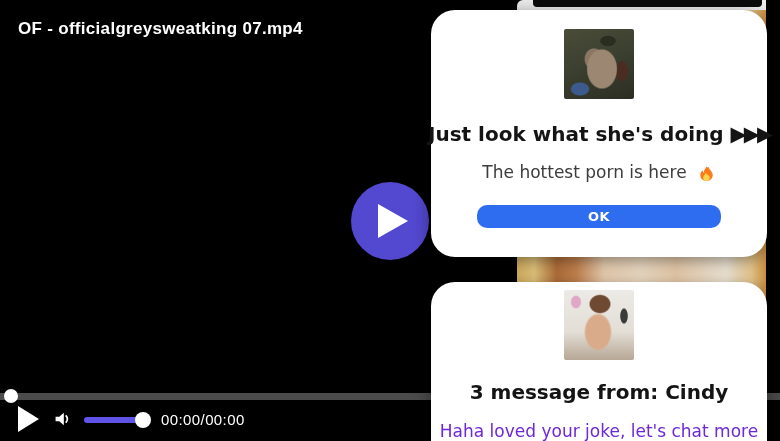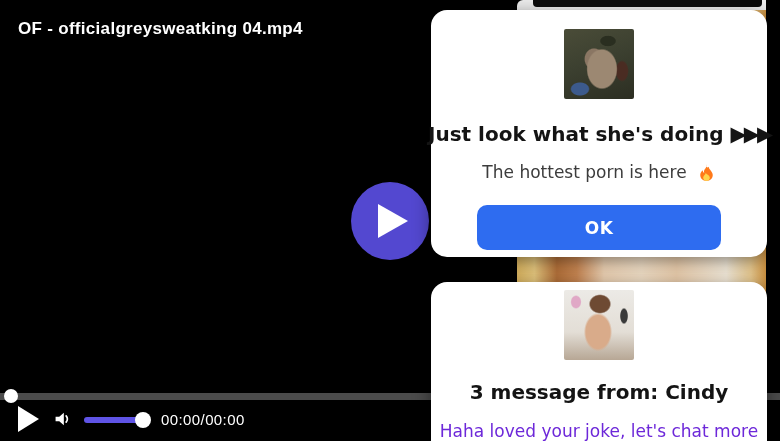--- a/index.html
+++ b/index.html
@@ -86,21 +86,21 @@
     position: absolute; left: 0; top: 10px; width: 100%; height: 431px;
     background: linear-gradient(90deg,
       #d9b35f 0%, #e6c87f 7%, #b4713a 16%, #c98753 24%,
       #edd2b4 35%, #f2e0c8 50%, #eccfae 64%, #f5ecdc 84%,
       #e8c98f 94%, #c98f3f 100%);
   }
 
   
   .popup {
     position: absolute; left: 431px; width: 336px;
-    background: #fff; border-radius: 16px;
+    background: #fff; border-radius: 24px;
     box-shadow: 0 4px 18px rgba(0,0,0,0.45);
     display: flex; flex-direction: column; align-items: center;
     z-index: 2;
   }
   .popup-offer { top: 10px; height: 247px; }
   .popup-message { top: 282px; height: 210px; cursor: pointer; }
 
   .thumb {
     width: 70px; height: 70px; border-radius: 2px; cursor: pointer;
   }
@@ -133,41 +133,41 @@
     font-size: 21px; letter-spacing: -3px; margin-left: 7px;
     font-family: "DejaVu Sans", sans-serif;
   }
   .popup-subtitle {
     margin-top: 15px; line-height: 22px;
     color: #3c3c3c; font-size: 17px;
     display: flex; align-items: center; gap: 10px; white-space: nowrap;
   }
   .ok-button {
     margin-top: 22px;
-    width: 244px; height: 45px; border: none; border-radius: 10px;
+    width: 244px; height: 23px; border: none; border-radius: 10px;
     background: #2e6cf0; color: #fff;
     font-family: "DejaVu Sans", sans-serif;
-    font-size: 17px; font-weight: bold; letter-spacing: 0.5px;
+    font-size: 13px; font-weight: bold; letter-spacing: 0.5px;
     cursor: pointer;
   }
   .msg-title {
     margin-top: 20px; line-height: 24px;
     color: #141414; font-size: 20px; font-weight: 800; white-space: nowrap;
   }
   .msg-body {
     margin-top: 16px; line-height: 22px;
     color: #6d28d9; font-size: 17px; white-space: nowrap;
   }
 </style>
 </head>
 <body>
 
 <div class="player">
 
-  <div class="video-title">OF - officialgreysweatking 04.mp4</div>
+  <div class="video-title">OF - officialgreysweatking 07.mp4</div>
 
   <button class="big-play">
     <svg width="30" height="34" viewBox="0 0 30 34">
       <polygon points="0,0 30,17 0,34" fill="#ffffff"></polygon>
     </svg>
   </button>
 
   <div class="progress-track"></div>
   <div class="progress-thumb"></div>
 

